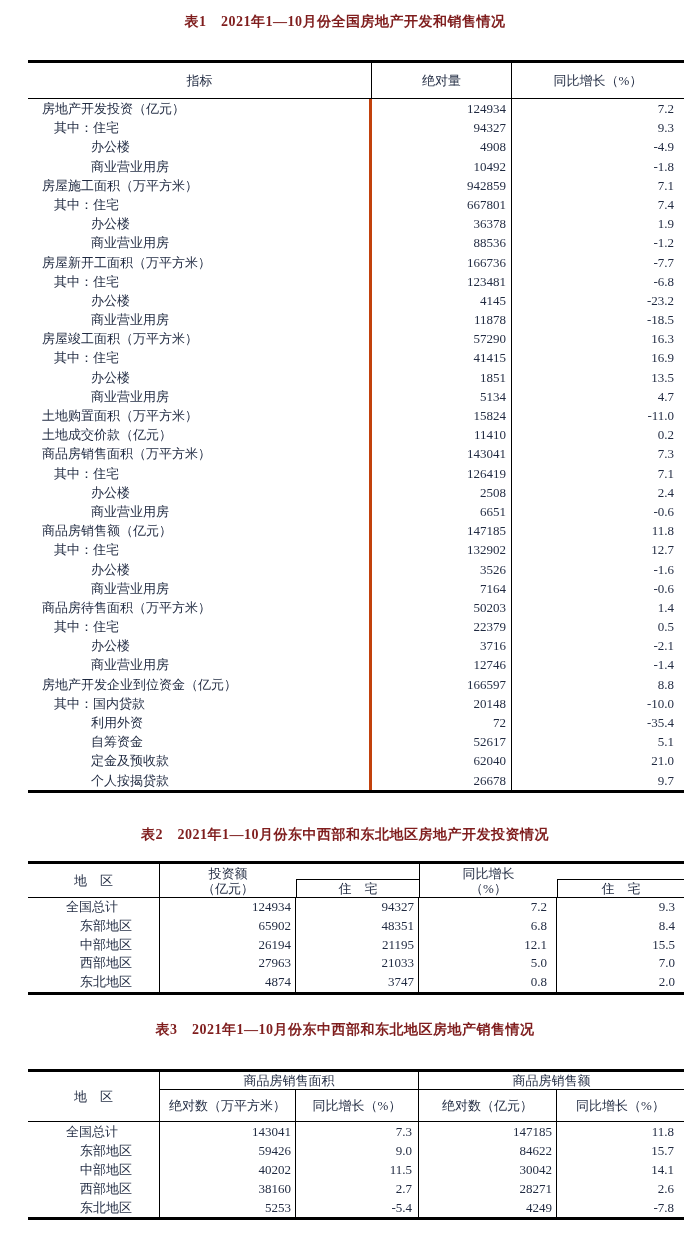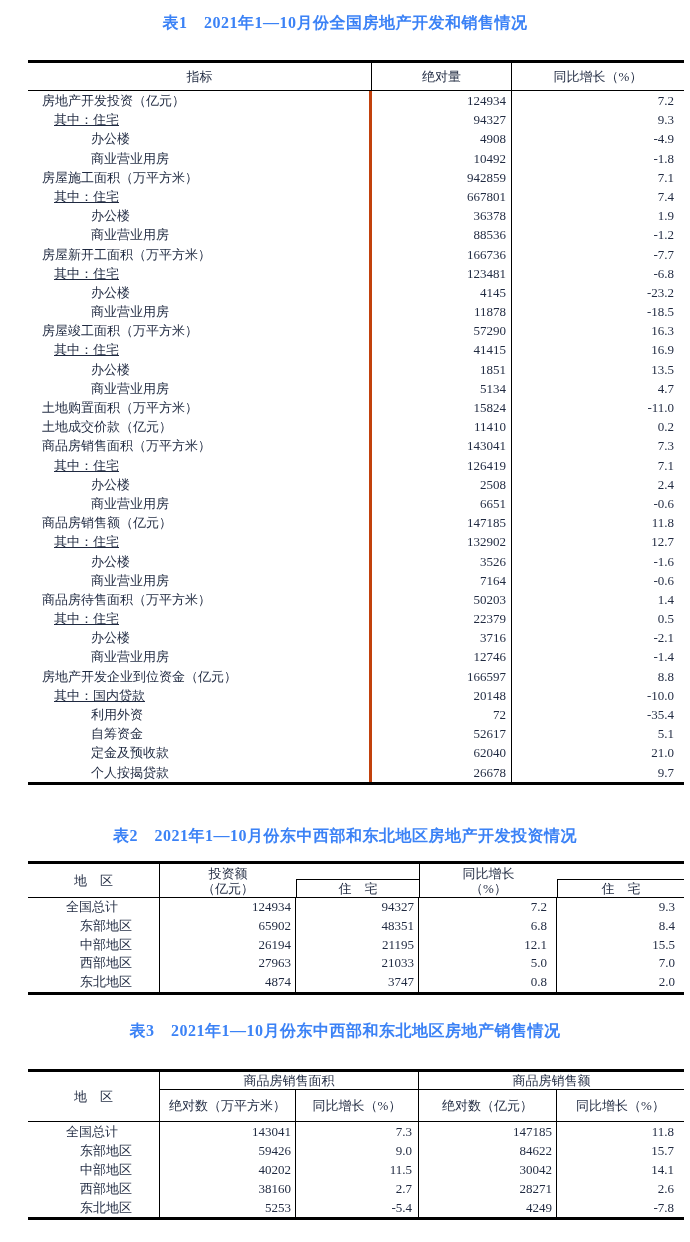--- a/index.html
+++ b/index.html
@@ -4,55 +4,55 @@
 <style>
   * { margin:0; padding:0; box-sizing:border-box; }
   html,body { background:#ffffff; }
   body {
     width:690px; height:1242px; position:relative;
     font-family:"Liberation Serif","DejaVu Serif",serif;
     color:#1f2940;
   }
   .tbl-title {
     position:absolute; left:0; width:690px; text-align:center;
-    font-weight:bold; font-size:16px; color:#3b82f6;
+    font-weight:bold; font-size:14px; color:#7f1d1d;
     letter-spacing:0.5px;
   }
   #title1 { top:13px; }
   #title2 { top:826px; }
   #title3 { top:1021px; }
 
   .tbl {
     position:absolute; left:28px; width:656px;
     border-top:3px solid #000; border-bottom:3px solid #000;
     font-size:13px;
   }
   #table1 { top:60px; }
   #table2 { top:861px; }
   #table3 { top:1069px; }
 
   
   .t1-head {
     display:grid; grid-template-columns:344px 140px 172px;
-    height:28px; border-bottom:1px solid #000;
+    height:36px; border-bottom:1px solid #000;
   }
   .t1-head > div {
     display:flex; align-items:center; justify-content:center; height:100%;
   }
   .t1-head .vline { border-right:1px solid #000; }
 
   .t1-row {
     display:grid; grid-template-columns:344px 140px 172px;
     height:19.19px; line-height:19.19px;
   }
   .t1-row .c-label { border-right:3px solid #c2410c; overflow:hidden; white-space:nowrap; }
   .t1-row .c-abs   { border-right:1px solid #000; text-align:right; padding-right:5px; }
   .t1-row .c-pct   { text-align:right; padding-right:10px; }
   .ind0 { padding-left:14px; }
-  .ind1 { padding-left:26px;text-decoration:underline; }
+  .ind1 { padding-left:26px; }
   .ind2 { padding-left:63px; }
 
   
   .grid5 { display:grid; grid-template-columns:132px 136px 123px 138px 127px; }
 
   
   .t2-head { grid-template-rows:15px 18px; border-bottom:1px solid #000; }
   .t2-head .cell { display:flex; align-items:center; justify-content:center; text-align:center; }
   .t2-region { grid-row:1/3; grid-column:1; border-right:1px solid #000; }
   .t2-invest { grid-row:1/3; grid-column:2; flex-direction:column; line-height:15px; }

